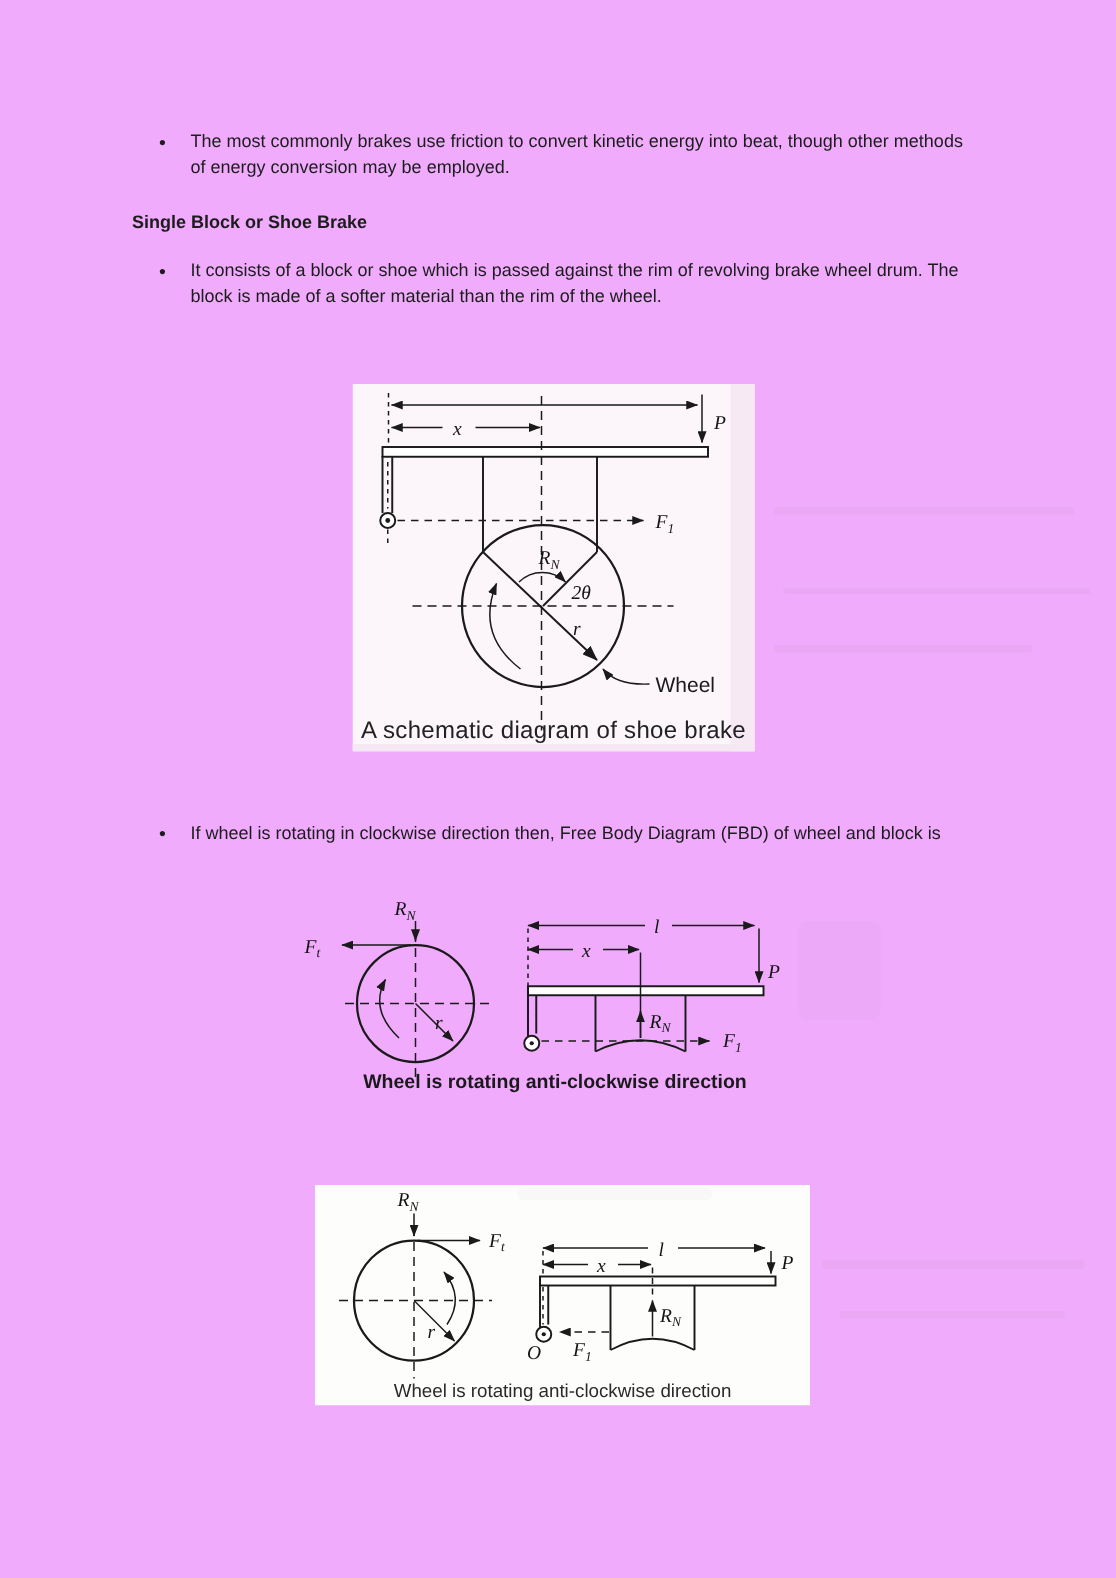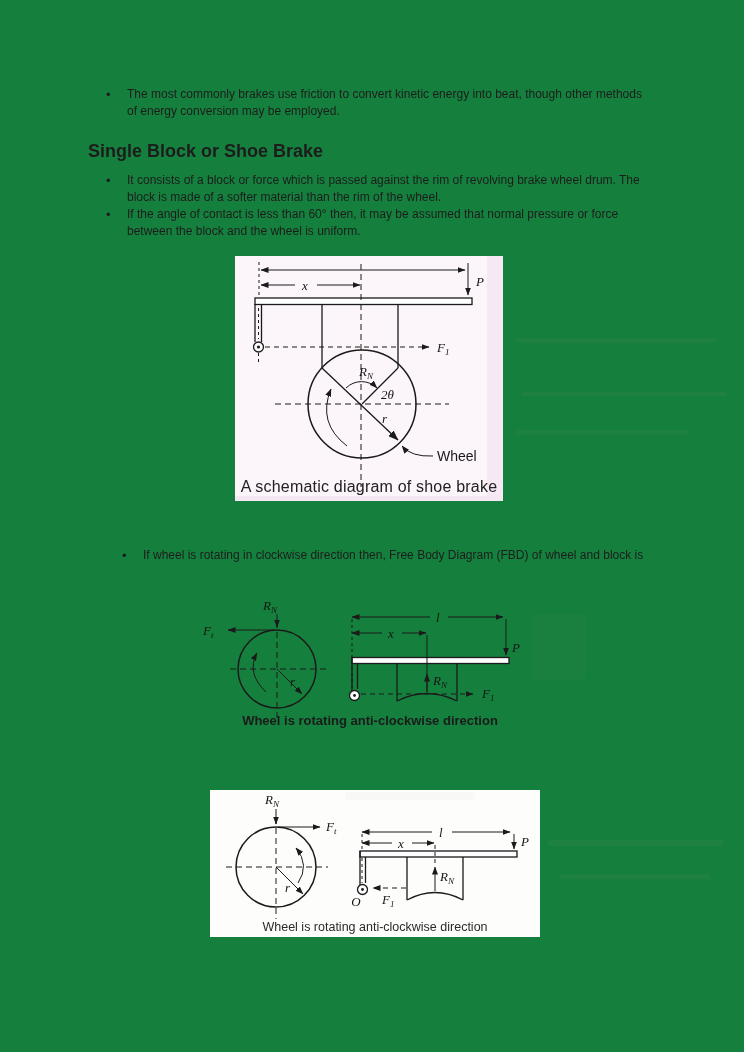--- a/index.html
+++ b/index.html
@@ -1,24 +1,24 @@
 <!DOCTYPE html>
 <html><head>
 <meta charset="utf-8">
 <style>
   html,body { margin:0; padding:0; background:#ffffff; }
   .page {
-    position:relative; width:744px; height:1052px; background:#15803d;
+    position:relative; width:744px; height:1052px; background:#f0abfc;
     font-family:"Liberation Sans", sans-serif; color:#1c1c1c; overflow:hidden;
   }
   .abs { position:absolute; }
   .doc-text { font-size:12px; line-height:17px; }
   .bullet-item { position:relative; padding-left:25px; }
   .bullet-item::before { content:"\2022"; position:absolute; left:4px; top:0; font-size:13px; }
-  .heading { font-size:18px; font-weight:bold; }
+  .heading { font-size:12px; font-weight:bold; }
   .case-label { font-weight:bold; }
   
   .streak { position:absolute; background:rgba(150,140,135,0.07); border-radius:2px; }
   .smudge { position:absolute; background:rgba(150,145,140,0.045); border-radius:6px; }
   
   svg { display:block; }
   .ink { stroke:#1a1a1a; fill:none; stroke-width:1.3; }
   .ink-thin { stroke:#1a1a1a; fill:none; stroke-width:1; }
   .dash { stroke-dasharray:5 4; }
   .dash-s { stroke-dasharray:3 3; }
@@ -38,24 +38,21 @@
   <div class="abs doc-text" style="left:102px; top:86px; width:552px;">
     <div class="bullet-item">
       <span>The most commonly brakes use friction to convert kinetic energy into beat, though other methods of energy conversion may be employed.</span>
     </div>
   </div>
 
   <div class="abs heading" style="left:88px; top:141px;">Single Block or Shoe Brake</div>
 
   <div class="abs doc-text" style="left:102px; top:172px; width:554px;">
     <div class="bullet-item">
-      <span>It consists of a block or force which is passed against the rim of revolving brake wheel drum. The block is made of a softer material than the rim of the wheel.</span>
-    </div>
-    <div class="bullet-item">
-      <span>If the angle of contact is less than 60° then, it may be assumed that normal pressure or force between the block and the wheel is uniform.</span>
+      <span>It consists of a block or shoe which is passed against the rim of revolving brake wheel drum. The block is made of a softer material than the rim of the wheel.</span>
     </div>
   </div>
 
   <div class="abs" style="left:235px; top:256px;">
     <svg width="280" height="245" viewBox="0 0 280 245">
       <defs>
         <marker id="f1a" viewBox="0 0 8 6" refX="7.5" refY="3" markerWidth="8" markerHeight="6" orient="auto-start-reverse">
           <path d="M0,0 L8,3 L0,6 z" fill="#1a1a1a"></path>
         </marker>
       </defs>
@@ -97,21 +94,21 @@
       <text class="math" x="147" y="167">r</text>
       <path class="ink-thin" d="M112,190 Q82,167 96,133" marker-end="url(#f1a)"></path>
       <path class="ink-thin" d="M198,200 Q176,201 167,190" marker-end="url(#f1a)"></path>
       <text class="plain" x="202" y="205">Wheel</text>
 
       <text class="cap1" x="134" y="236" text-anchor="middle">A schematic diagram of shoe brake</text>
     </svg>
   </div>
 
 
-  <div class="abs doc-text" style="left:118px; top:547px; width:554px;">
+  <div class="abs doc-text" style="left:102px; top:547px; width:554px;">
     <div class="bullet-item">
       <span>If wheel is rotating in clockwise direction then, Free Body Diagram (FBD) of wheel and block is</span>
     </div>
   </div>
 
   <div class="abs" style="left:200px; top:597px;">
     <svg width="330" height="137" viewBox="0 0 330 137">
       <defs>
         <marker id="f2a" viewBox="0 0 8 6" refX="7.5" refY="3" markerWidth="8" markerHeight="6" orient="auto-start-reverse">
           <path d="M0,0 L8,3 L0,6 z" fill="#1a1a1a"></path>

